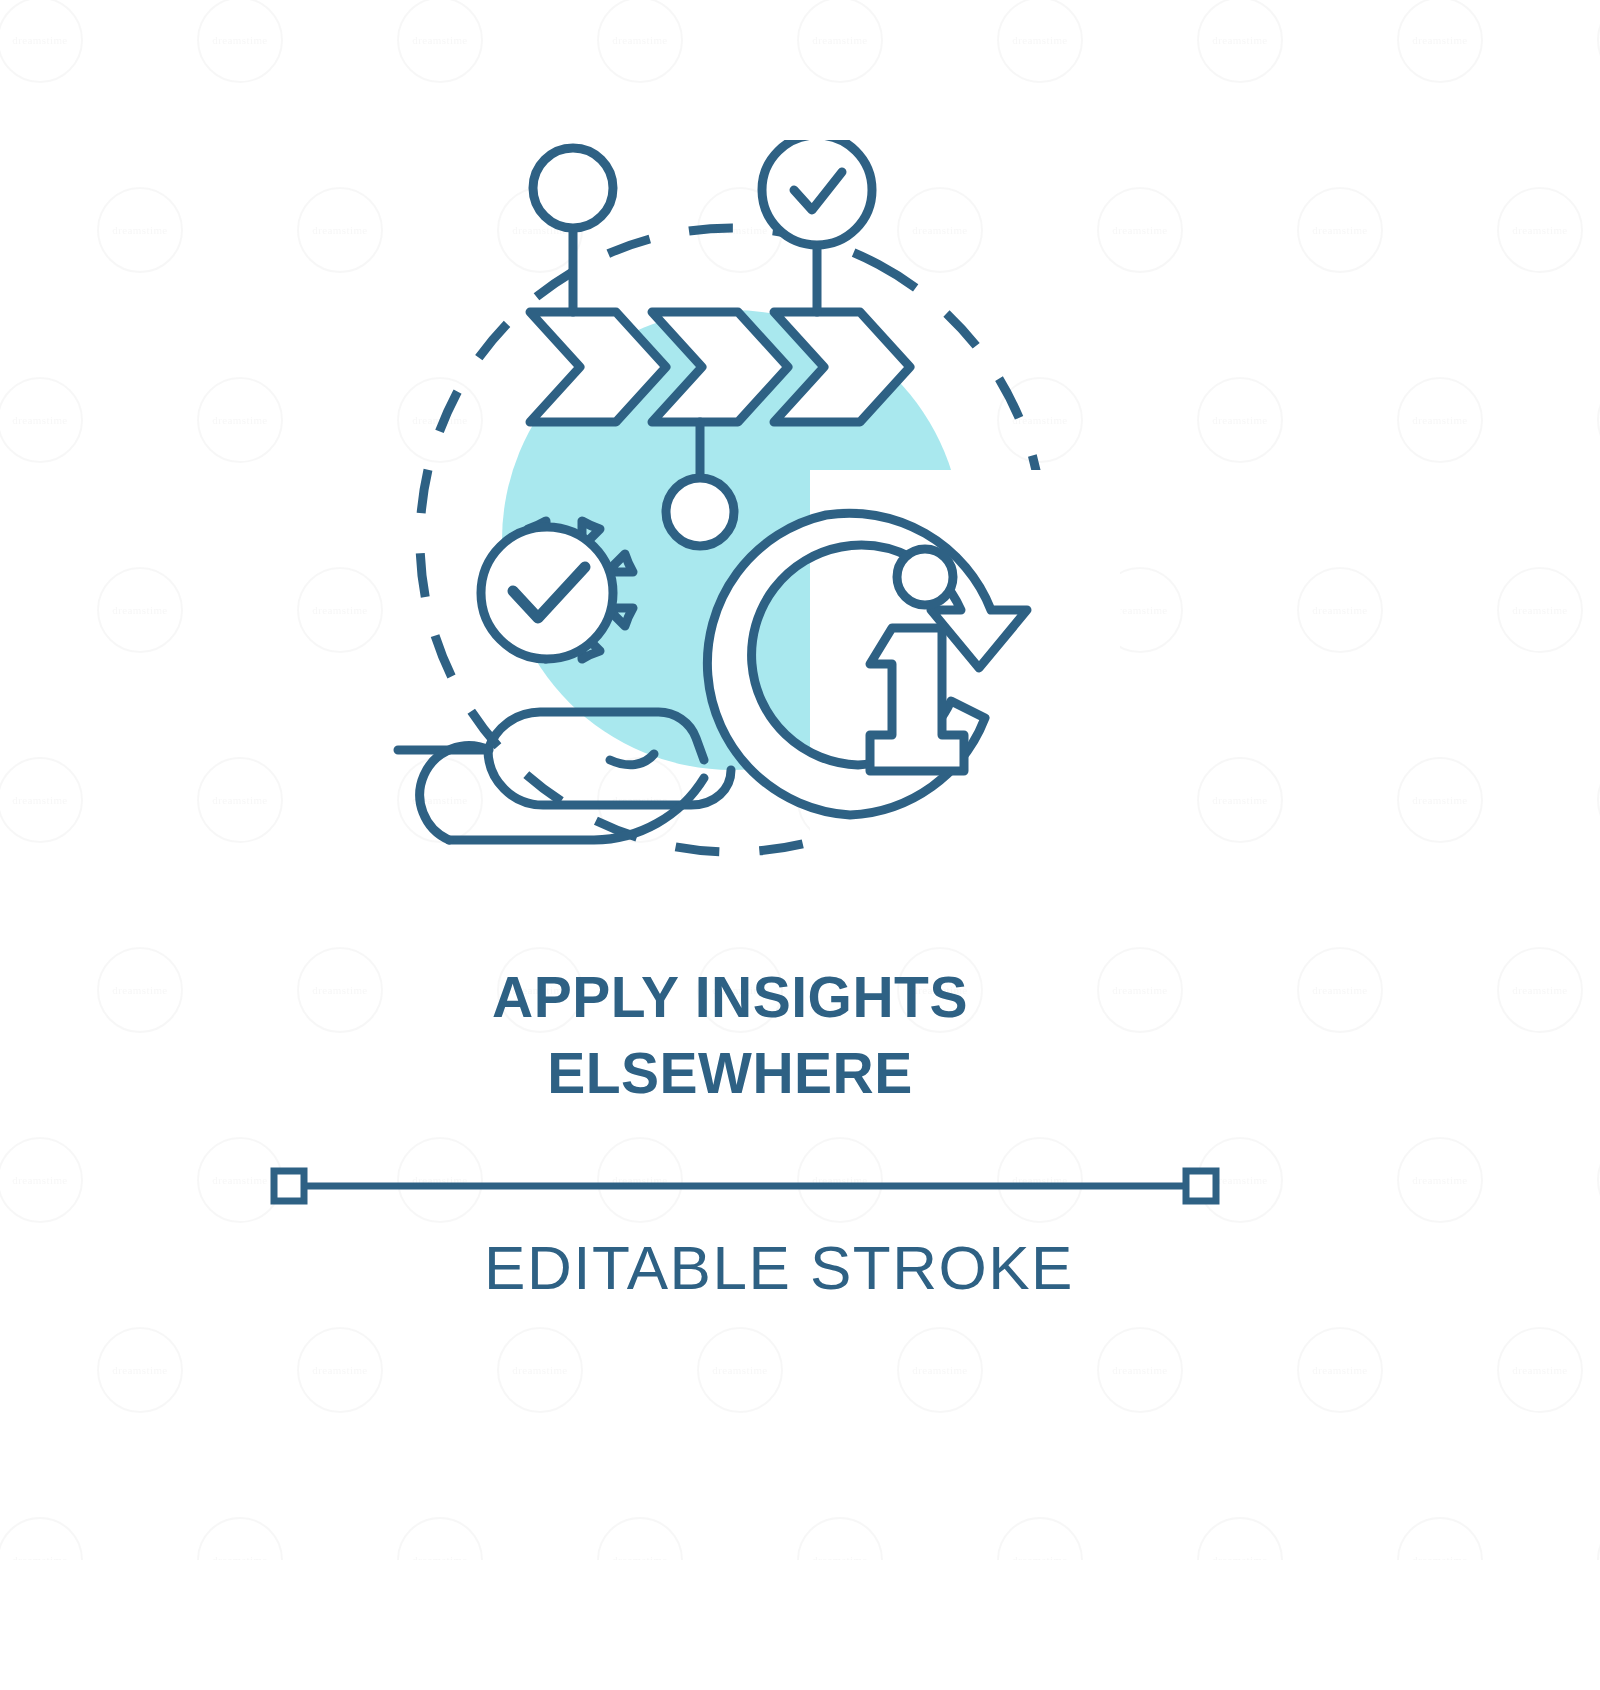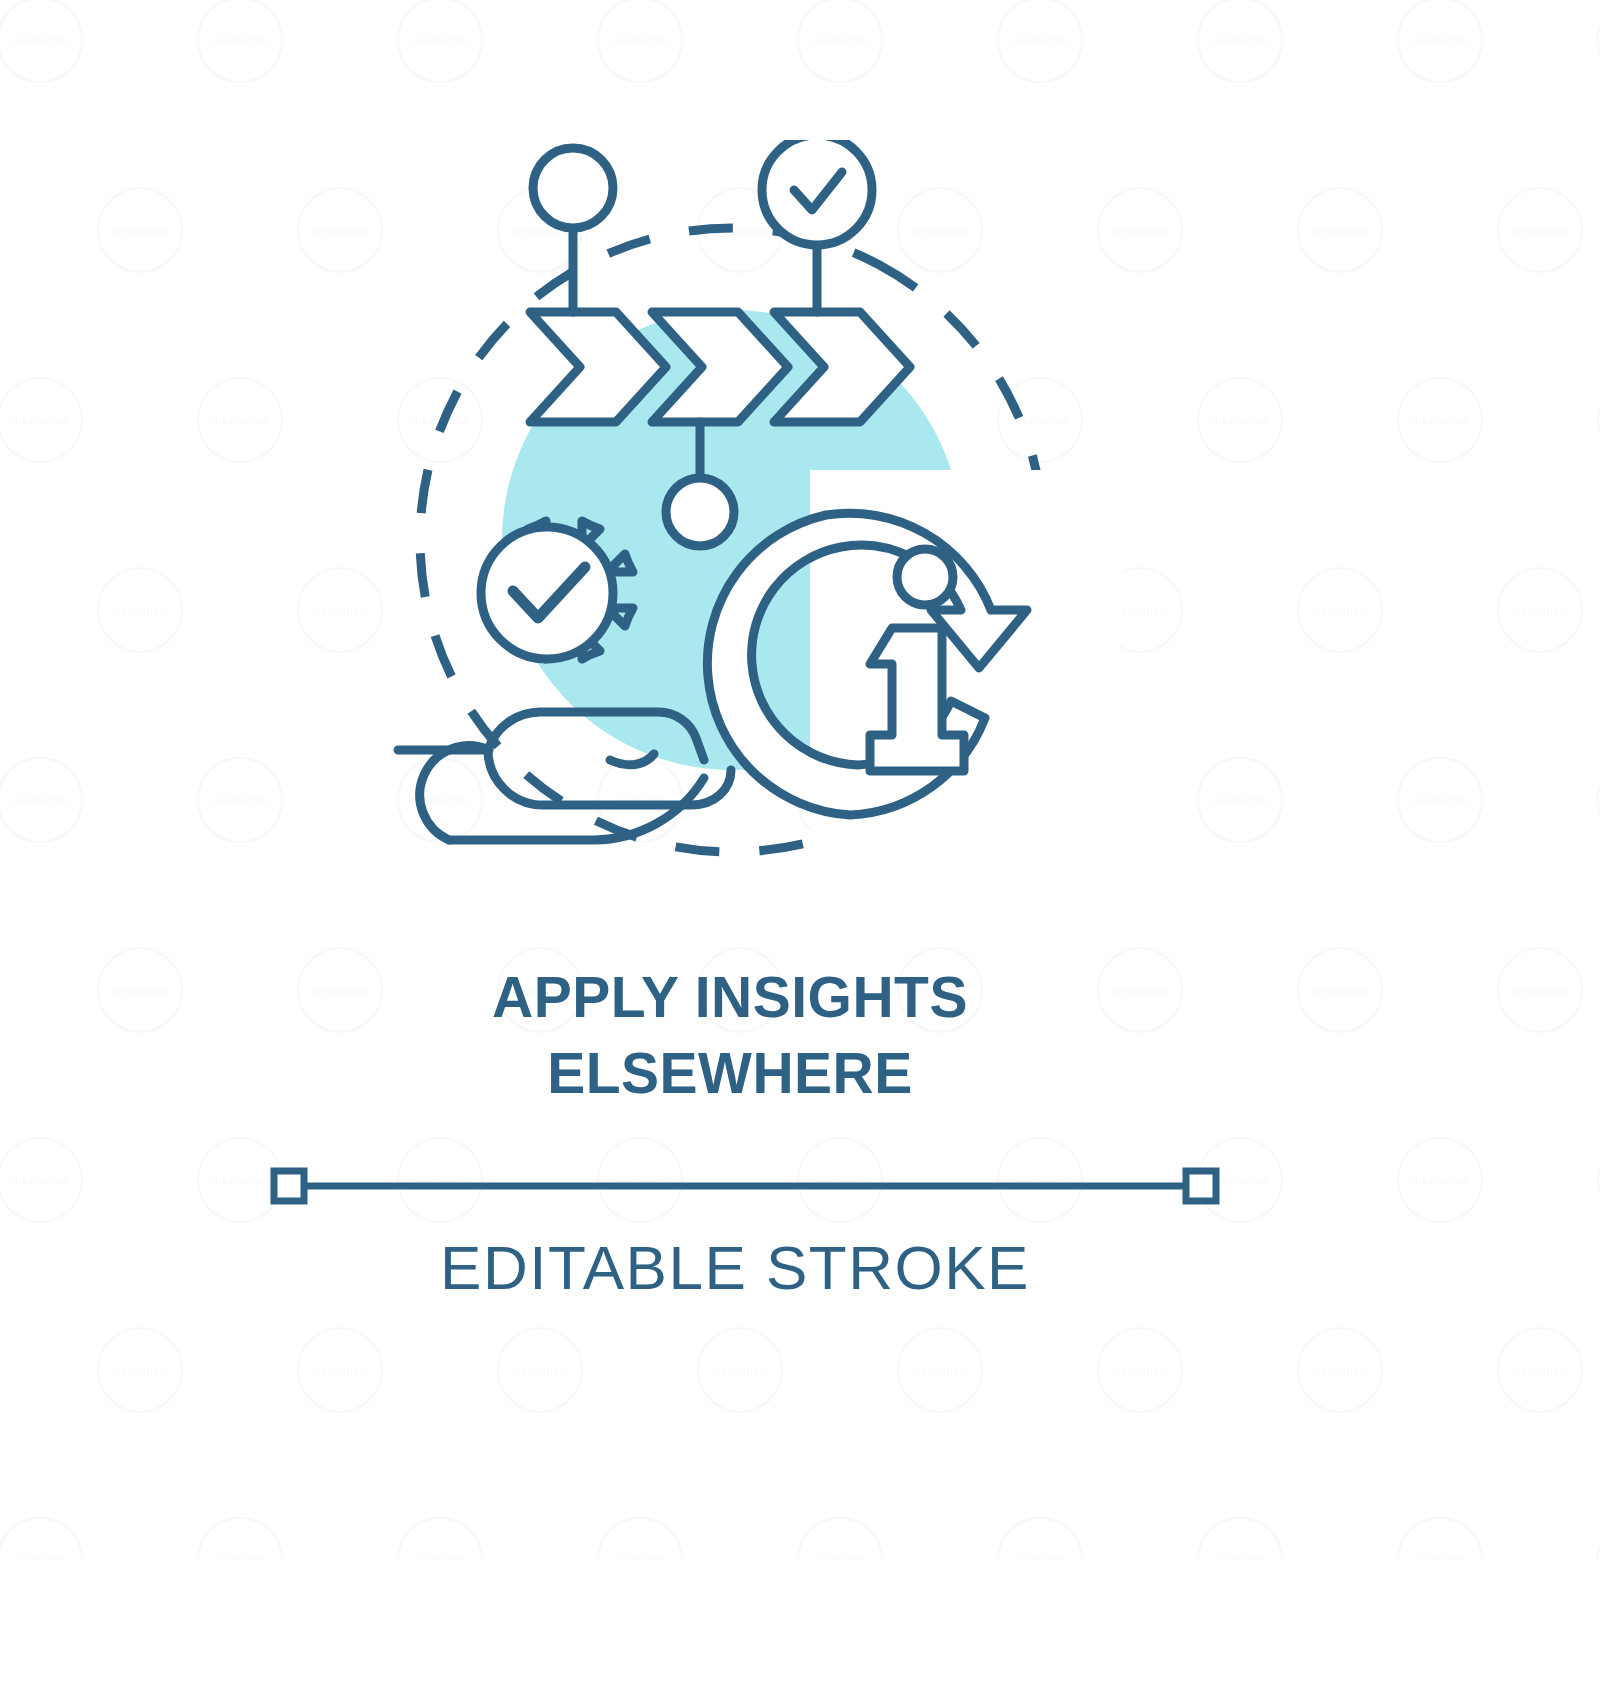--- a/index.html
+++ b/index.html
@@ -91,20 +91,21 @@
   #editable-stroke-label {
     position: absolute;
     left: 0;
     top: 1232px;
     width: 1470px;
     text-align: center;
     color: #2e6184;
     font-size: 62px;
     letter-spacing: 1.5px;
     font-weight: normal;
+    padding-left: 44px;
   }
 
   
   #footer {
     position: absolute;
     left: 0;
     top: 1560px;
     width: 1600px;
     height: 130px;
     background: #ffffff;

